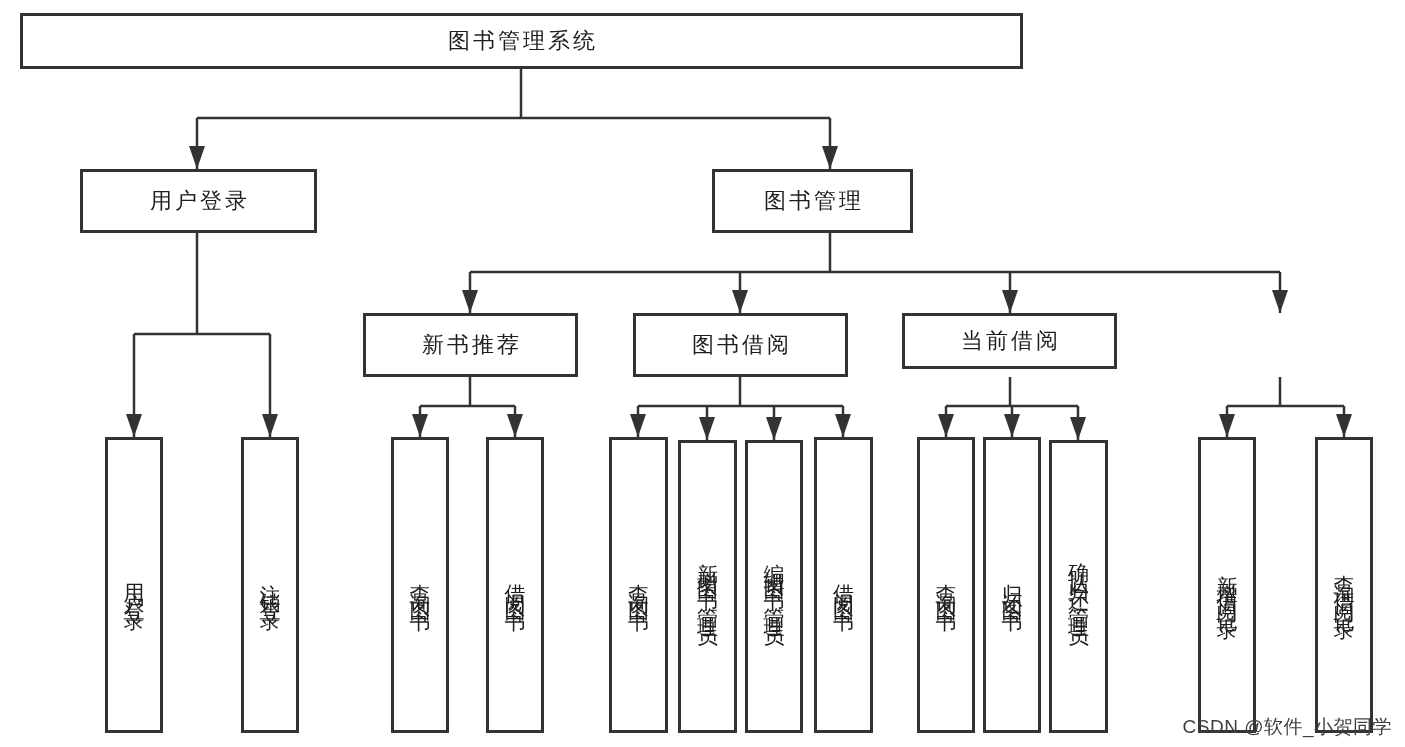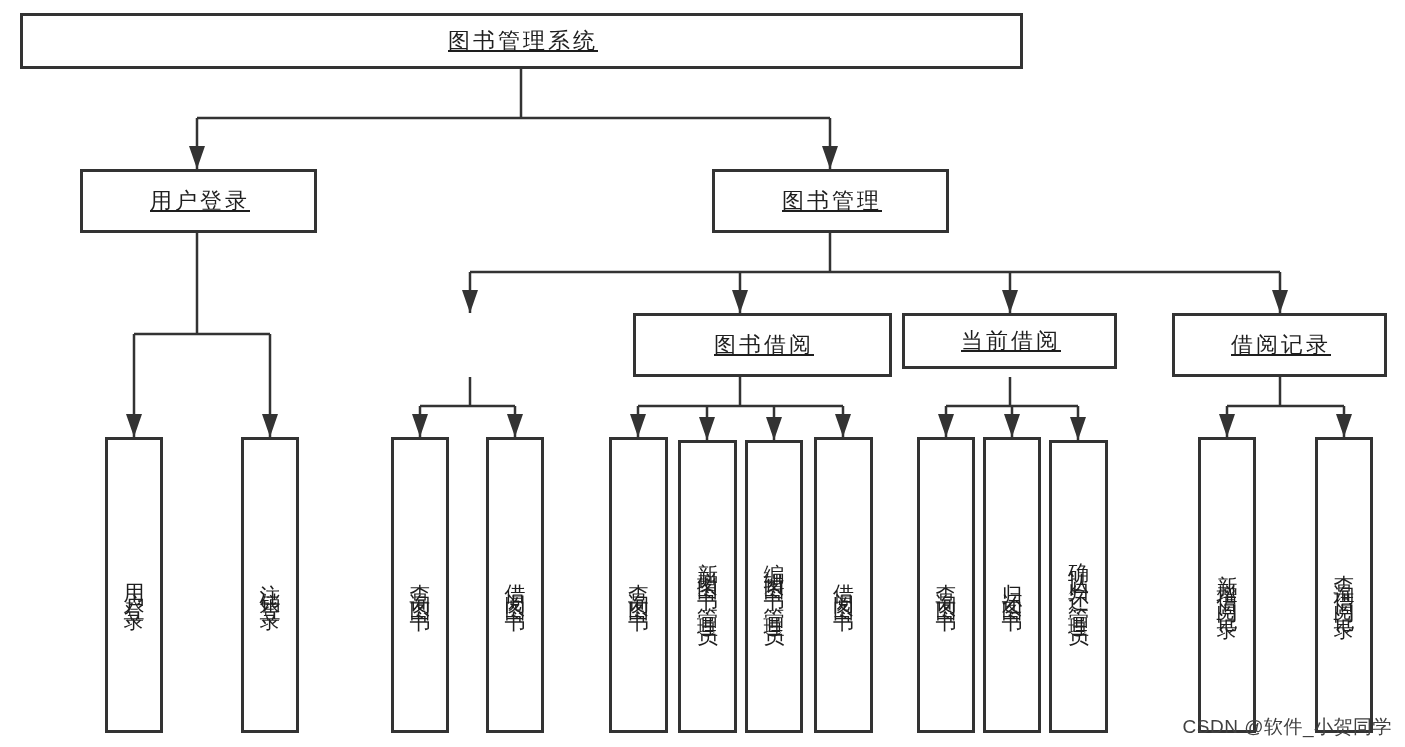--- a/index.html
+++ b/index.html
@@ -23,21 +23,20 @@
     align-items:center;
     justify-content:center;
     color:#1e1e1e;
     z-index:2;
   }
   .hbox{
     font-size:22px;
     letter-spacing:3px;
     text-indent:3px;
     white-space:nowrap;
-    text-decoration:underline;
   }
   .vbox{
     writing-mode:vertical-rl;
     text-orientation:mixed;
     font-size:21px;
     letter-spacing:9px;
   }
   .watermark{
     position:absolute;
     right:13px;
@@ -112,25 +111,25 @@
       <path class="ln" d="M1280,377 V406"></path>
       <path class="ln" d="M1227,406 H1344"></path>
       <path class="ln arr" d="M1227,406 V437"></path>
       <path class="ln arr" d="M1344,406 V437"></path>
     </g>
   </svg>
 
   <div class="box hbox" style="left:20px;top:13px;width:1003px;height:56px;">图书管理系统</div>
 
   <div class="box hbox" style="left:80px;top:169px;width:237px;height:64px;">用户登录</div>
-  <div class="box hbox" style="left:712px;top:169px;width:237px;height:64px;">图书管理</div>
+  <div class="box hbox" style="left:712px;top:169px;width:201px;height:64px;">图书管理</div>
 
-  <div class="box hbox" style="left:633px;top:313px;width:259px;height:64px;">图书借阅</div>
+  <div class="box hbox" style="left:363px;top:313px;width:215px;height:64px;">新书推荐</div>
+  <div class="box hbox" style="left:633px;top:313px;width:215px;height:64px;">图书借阅</div>
   <div class="box hbox" style="left:902px;top:313px;width:215px;height:56px;">当前借阅</div>
-  <div class="box hbox" style="left:1172px;top:313px;width:215px;height:64px;">借阅记录</div>
 
   <div class="box vbox" style="left:105px;top:437px;width:58px;height:296px;">用户登录</div>
   <div class="box vbox" style="left:241px;top:437px;width:58px;height:296px;">注销登录</div>
 
   <div class="box vbox" style="left:391px;top:437px;width:58px;height:296px;">查询图书</div>
   <div class="box vbox" style="left:486px;top:437px;width:58px;height:296px;">借阅图书</div>
 
   <div class="box vbox" style="left:609px;top:437px;width:59px;height:296px;">查询图书</div>
   <div class="box vbox" style="left:678px;top:440px;width:59px;height:293px;">新增图书（管理员）</div>
   <div class="box vbox" style="left:745px;top:440px;width:58px;height:293px;">编辑图书（管理员）</div>

